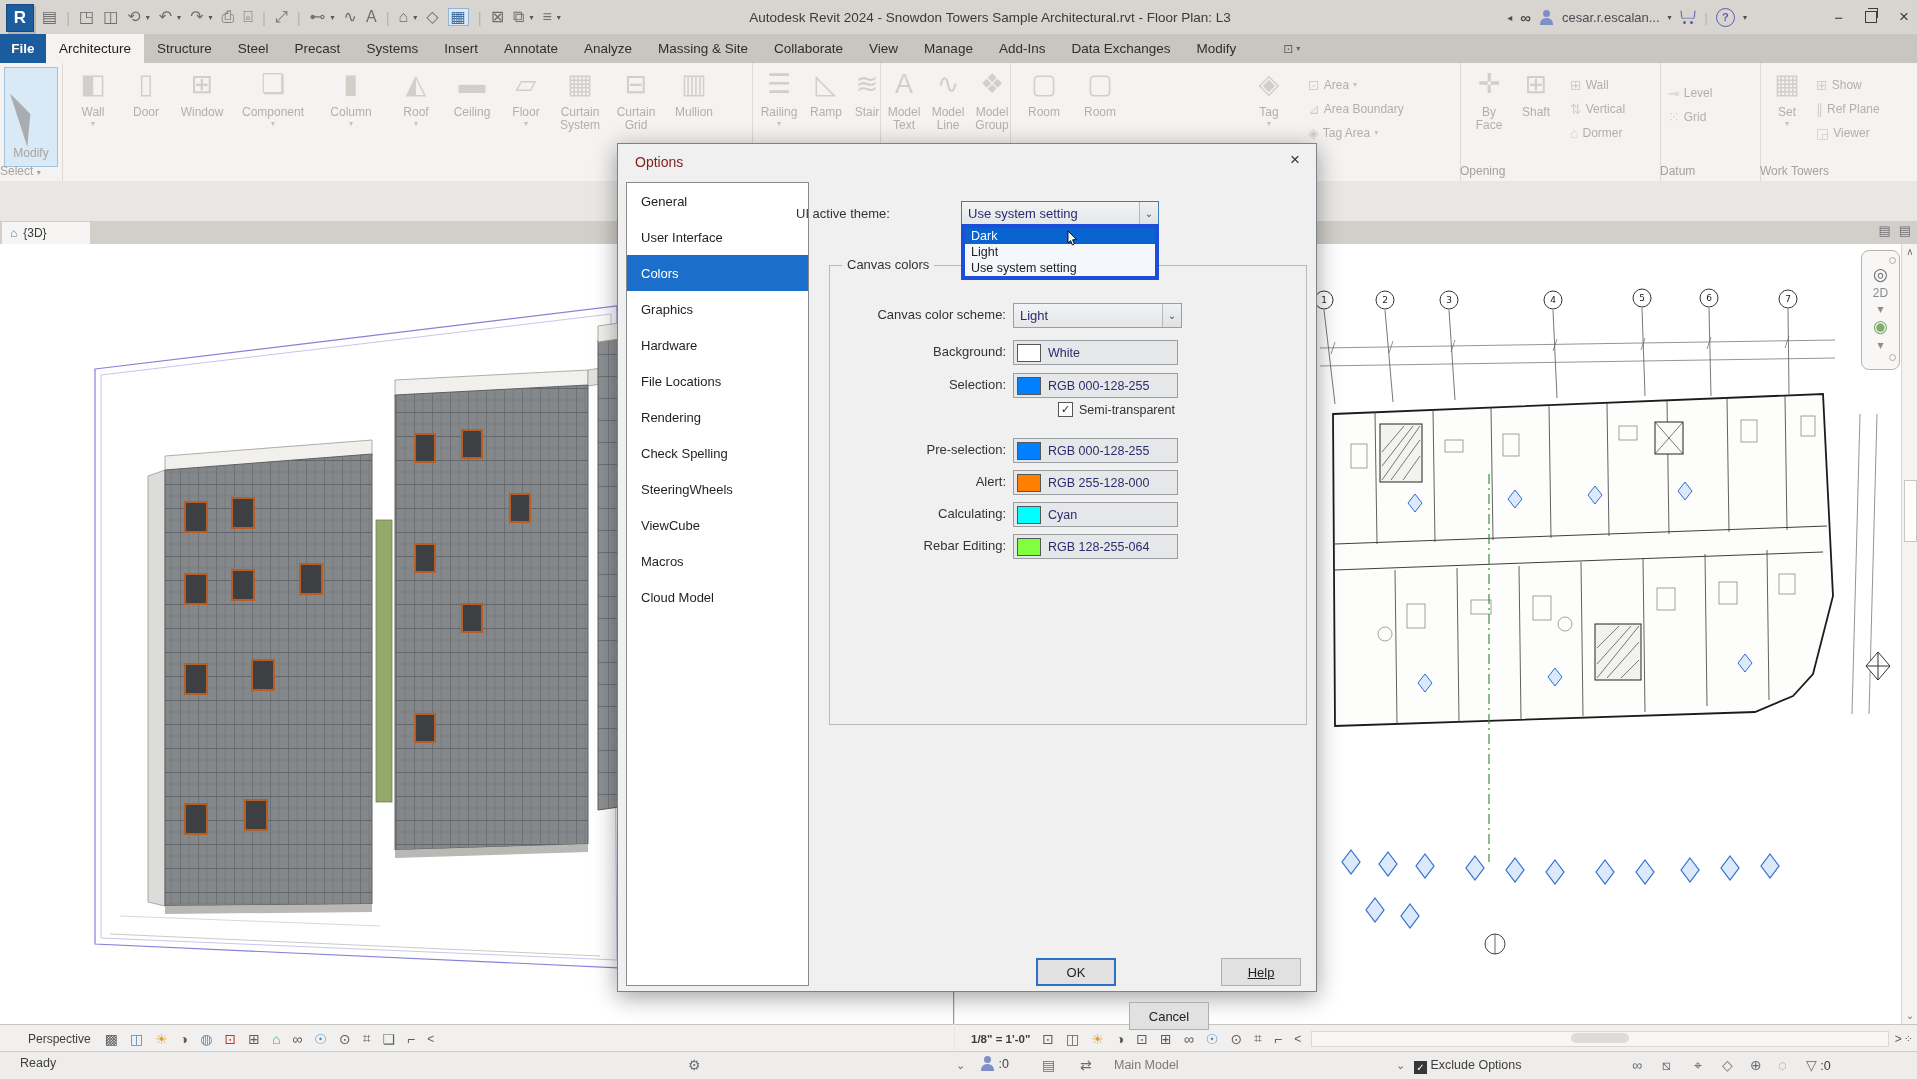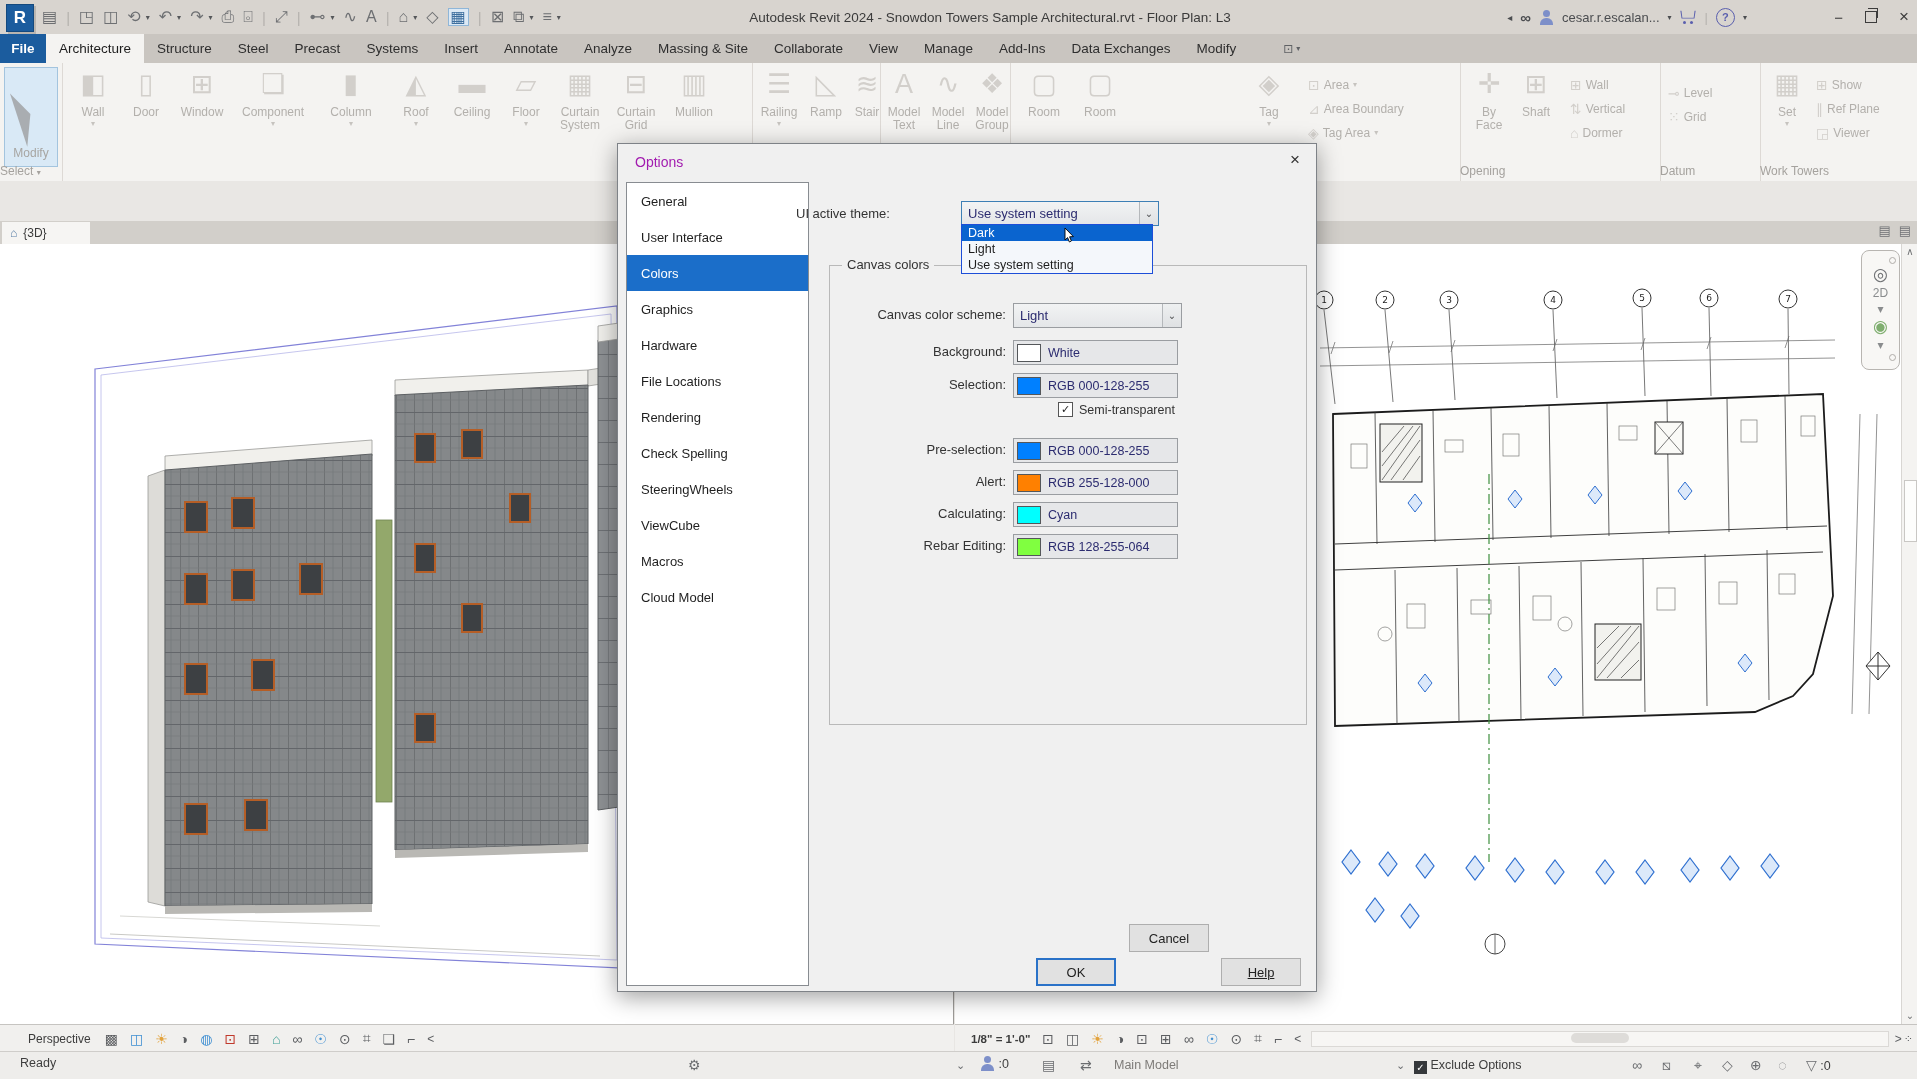--- a/index.html
+++ b/index.html
@@ -79,32 +79,32 @@
   .navpill .nvc{font-size:12px;color:#8a8c8e;text-align:right;}
   .dot{width:5px;height:5px;border:1px solid #b0ada9;border-radius:50%;}
   
   .statusbar{position:absolute;left:0;top:1051px;width:1917px;height:28px;background:#eeedeb;border-top:1px solid #cfcdca;
     font-size:12.5px;color:#3e3e3e;}
   .statusbar .sic{color:#6b6d70;font-size:14px;}
   .cb{display:inline-block;width:13px;height:13px;background:#35383b;color:#fff;font-size:10px;line-height:13px;text-align:center;vertical-align:-2px;}
   
   .dialog{position:absolute;left:617px;top:143px;width:698px;height:847px;background:#f0f0f0;
     border:1px solid #7e8287;box-shadow:0 5px 22px rgba(0,0,0,.38);font-size:13px;color:#333;}
-  .dlg-title{position:absolute;left:17px;top:10px;font-size:14px;color:#a21caf;}
+  .dlg-title{position:absolute;left:17px;top:10px;font-size:14px;color:#7f1d1d;}
   .dlg-close{position:absolute;right:10px;top:6px;font-size:17px;color:#333;width:22px;text-align:center;}
   .dlg-nav{position:absolute;left:8px;top:38px;width:181px;height:802px;background:#ffffff;border:1px solid #888c91;}
   .dlg-nav .ni{height:36px;display:flex;align-items:center;padding-left:14px;color:#1f1f1f;}
   .dlg-nav .ni.sel{background:#1b6ec9;color:#ffffff;}
   .fldlabel{position:absolute;font-size:13px;color:#333;text-align:right;width:170px;}
   .combo{position:absolute;height:23px;background:linear-gradient(#f2f3f4,#e4e6e8);border:1px solid #9a9da1;
     display:flex;align-items:center;padding-left:6px;color:#2c2c70;}
   .combo.open{border:1px solid #3d7fb5;}
   .combo .drop{position:absolute;right:0;top:0;width:18px;height:100%;border-left:1px solid #b5b8bb;
     display:flex;align-items:center;justify-content:center;color:#4e5052;font-size:10px;background:linear-gradient(#eef0f1,#dfe1e3);}
-  .ddlist{position:absolute;background:#f4f7fb;border:1px solid #1d4ed8;z-index:5;}
+  .ddlist{position:absolute;background:#f4f7fb;border:4px solid #1d4ed8;z-index:5;}
   .ddrow{height:16px;display:flex;align-items:center;padding-left:6px;font-size:12.5px;color:#1d1d1d;position:relative;}
   .ddrow.hl{background:#0a64cf;color:#ffffff;}
   .groupbox{position:absolute;left:211px;top:121px;width:476px;height:458px;border:1px solid #b9b9b9;}
   .grouplab{position:absolute;left:224px;top:113px;background:#f0f0f0;padding:0 5px;color:#333;}
   .valbtn{position:absolute;width:163px;height:23px;background:#e6e7e9;border:1px solid #9a9da1;
     display:flex;align-items:center;font-size:12.5px;color:#2c2c70;}
   .swatch{width:22px;height:16px;border:1px solid #54575a;margin:0 7px 0 3px;}
   .chkrow{position:absolute;display:flex;align-items:center;gap:6px;font-size:12.5px;color:#333;}
   .chk{width:13px;height:13px;background:#fff;border:1px solid #555;font-size:11px;line-height:12px;text-align:center;color:#222;}
   .dbtn{position:absolute;width:78px;height:26px;background:#e1e1e1;border:1px solid #aeaeae;
@@ -787,15 +787,15 @@
     <span>Cyan</span>
   </div>
 
   <span class="fldlabel" style="left:218px;top:394px;">Rebar Editing:</span>
   <div class="valbtn" style="left:395px;top:390px;">
     <span class="swatch" style="background: rgb(128, 255, 64);"></span>
     <span>RGB 128-255-064</span>
   </div>
 
   <div class="dbtn focus" style="left:418px;top:814px;">OK</div>
-  <div class="dbtn" style="left:511px;top:780px;">Cancel</div>
+  <div class="dbtn" style="left:511px;top:858px;">Cancel</div>
   <div class="dbtn" style="left:603px;top:814px;text-decoration:underline;">Help</div>
 </div>
 
 </body></html>

